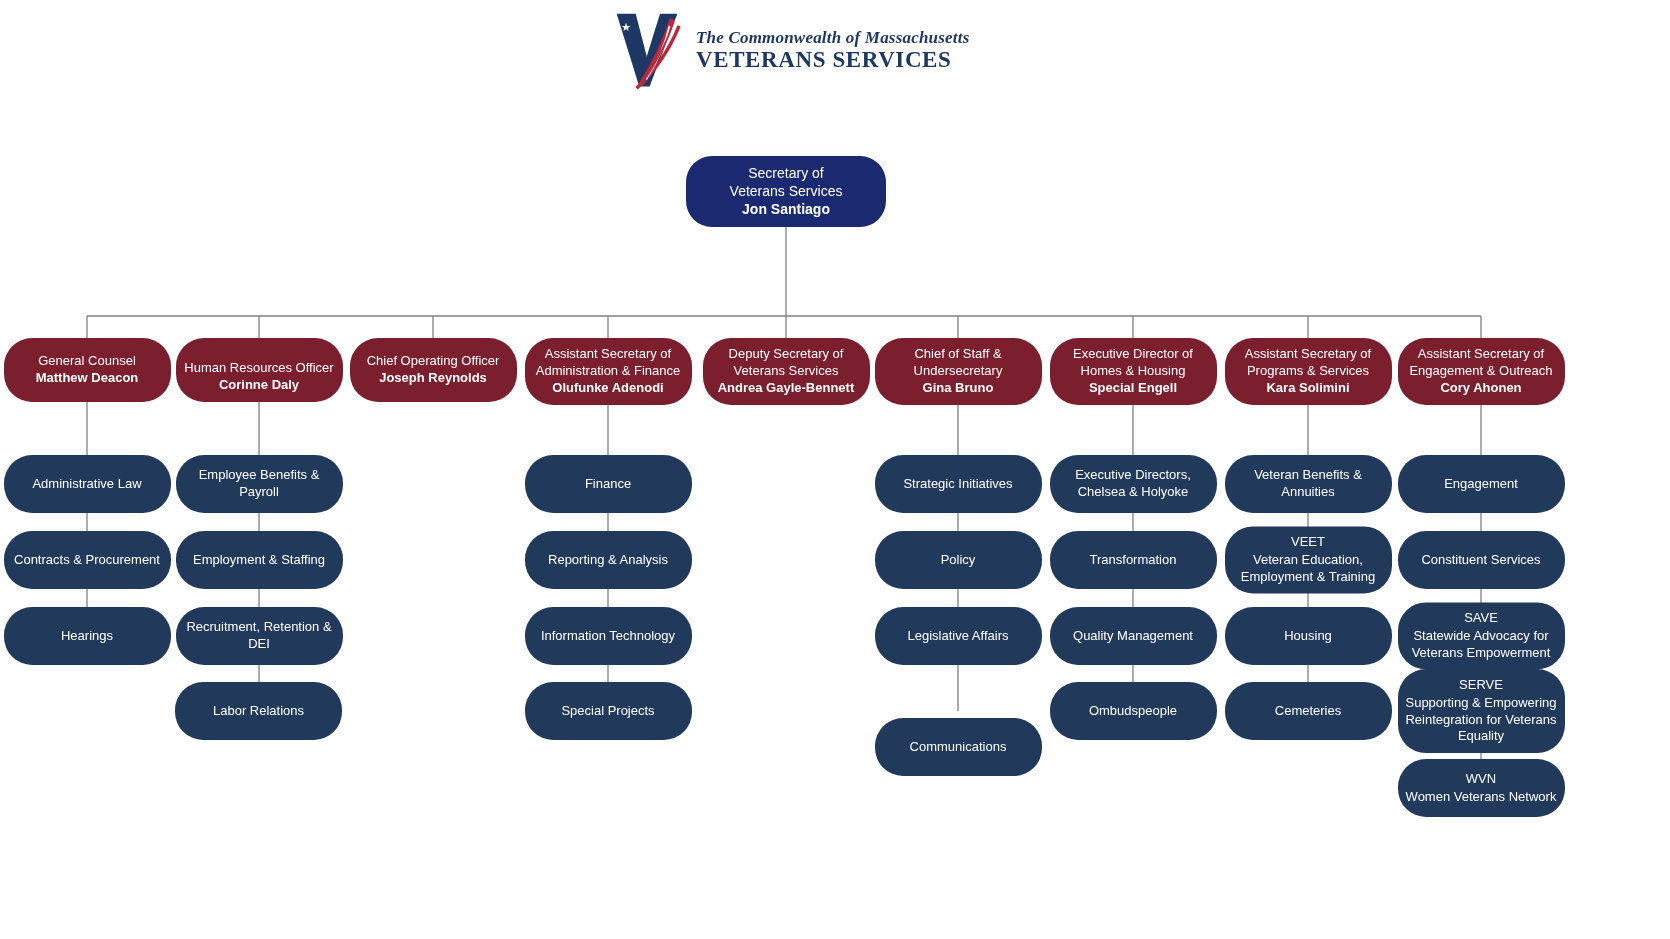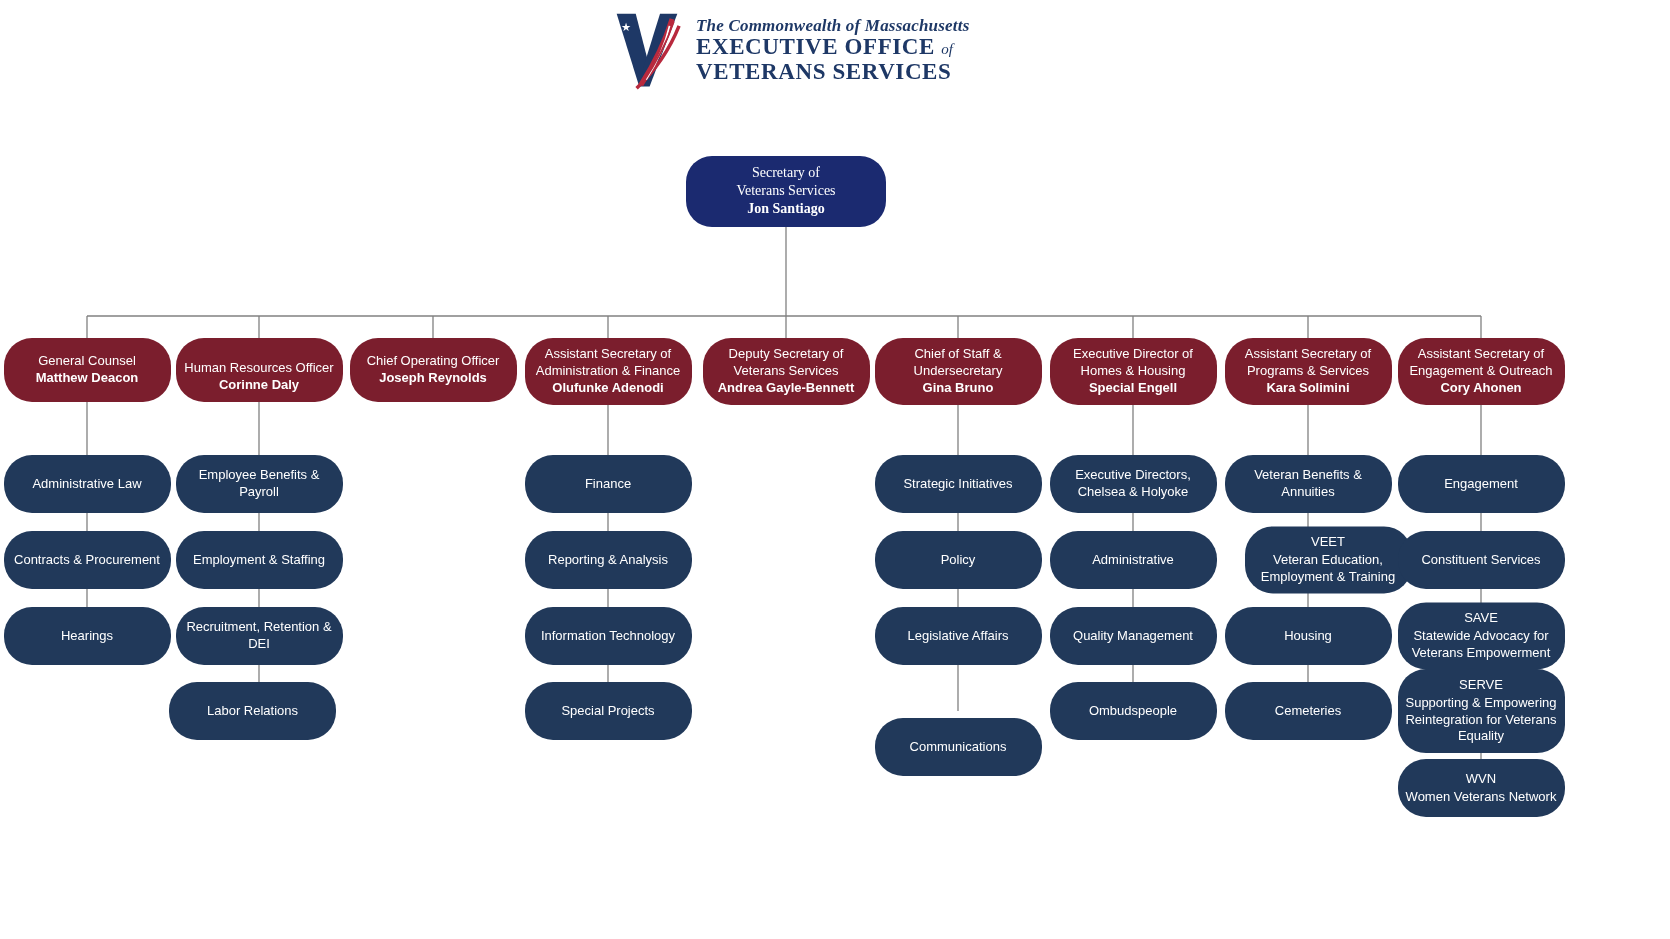--- a/index.html
+++ b/index.html
@@ -46,21 +46,20 @@
       <path d="M10,4 L32,4 L48,66 L36,88 Z" fill="#1e3866"></path>
       <path d="M60,4 L80,4 L48,88 L36,88 L42,62 Z" fill="#1e3866"></path>
       <path d="M38,86 C52,64 64,42 74,10" stroke="#b8293d" stroke-width="6" fill="none"></path>
       <path d="M33,90 C54,70 70,48 82,18" stroke="#b8293d" stroke-width="4" fill="none"></path>
       <path d="M44,80 C58,58 66,40 71,18" stroke="#ffffff" stroke-width="2" fill="none"></path>
       <path d="M40,84 C56,60 67,40 76,13" stroke="#b8293d" stroke-width="2" fill="none"></path>
       <text x="15" y="24" font-size="13" fill="#ffffff">★</text>
     </svg>
     <div class="logo-text">
       <div class="logo-line1">The Commonwealth of Massachusetts</div>
-      <div class="logo-line2"><span>EXECUTIVE OFFICE</span> <span class="of">of</span></div>
       <div class="logo-line3">VETERANS SERVICES</div>
     </div>
   </header>
 
   <svg id="connectors" width="1670" height="939" viewBox="0 0 1670 939">
       <line x1="786" y1="227" x2="786" y2="316" stroke="#808080" stroke-width="1.3"></line>
       <line x1="87" y1="316" x2="1481" y2="316" stroke="#808080" stroke-width="1.3"></line>
       <line x1="87" y1="316" x2="87" y2="338" stroke="#808080" stroke-width="1.3"></line>
       <line x1="87" y1="402" x2="87" y2="636" stroke="#808080" stroke-width="1.3"></line>
       <line x1="259" y1="316" x2="259" y2="338" stroke="#808080" stroke-width="1.3"></line>
@@ -73,21 +72,21 @@
       <line x1="958" y1="405" x2="958" y2="711" stroke="#808080" stroke-width="1.3"></line>
       <line x1="1133" y1="316" x2="1133" y2="338" stroke="#808080" stroke-width="1.3"></line>
       <line x1="1133" y1="405" x2="1133" y2="711" stroke="#808080" stroke-width="1.3"></line>
       <line x1="1308" y1="316" x2="1308" y2="338" stroke="#808080" stroke-width="1.3"></line>
       <line x1="1308" y1="405" x2="1308" y2="711" stroke="#808080" stroke-width="1.3"></line>
       <line x1="1481" y1="316" x2="1481" y2="338" stroke="#808080" stroke-width="1.3"></line>
       <line x1="1481" y1="405" x2="1481" y2="788" stroke="#808080" stroke-width="1.3"></line>
     </svg>
 
   <div id="chart">
-    <div class="node root" id="root-node" style="left: 686px; top: 156px; font-family: Liberation Serif, serif;">
+    <div class="node root" id="root-node" style="left: 686px; top: 156px;">
       <div class="title">Secretary of</div>
       <div class="title">Veterans Services</div>
       <div class="name">Jon Santiago</div>
     </div>
   <div class="node parent" style="left: 3.5px; top: 338px;">
       <div class="title">General Counsel</div>
       <div class="name">Matthew Deacon</div>
     </div>
       <div class="node child" style="left: 3.5px; top: 484px;">
       <div class="label">Administrative Law</div>
@@ -104,21 +103,21 @@
     </div>
       <div class="node child" style="left: 175.5px; top: 484px;">
       <div class="label">Employee Benefits &amp; Payroll</div>
     </div>
       <div class="node child" style="left: 175.5px; top: 560px;">
       <div class="label">Employment &amp; Staffing</div>
     </div>
       <div class="node child" style="left: 175.5px; top: 636px;">
       <div class="label">Recruitment, Retention &amp; DEI</div>
     </div>
-      <div class="node child" style="left: 169px; top: 711px;">
+      <div class="node child" style="left: 175px; top: 711px;">
       <div class="label">Labor Relations</div>
     </div>
       <div class="node parent" style="left: 349.5px; top: 338px;">
       <div class="title">Chief Operating Officer</div>
       <div class="name">Joseph Reynolds</div>
     </div>
       <div class="node parent" style="left: 524.5px; top: 338px;">
       <div class="title">Assistant Secretary of Administration &amp; Finance</div>
       <div class="name">Olufunke Adenodi</div>
     </div>
@@ -155,36 +154,36 @@
       <div class="label">Communications</div>
     </div>
       <div class="node parent" style="left: 1049.5px; top: 338px;">
       <div class="title">Executive Director of Homes &amp; Housing</div>
       <div class="name">Special Engell</div>
     </div>
       <div class="node child" style="left: 1049.5px; top: 484px;">
       <div class="label">Executive Directors, Chelsea &amp; Holyoke</div>
     </div>
       <div class="node child" style="left: 1049.5px; top: 560px;">
-      <div class="label">Administrative</div>
+      <div class="label">Transformation</div>
     </div>
       <div class="node child" style="left: 1049.5px; top: 636px;">
       <div class="label">Quality Management</div>
     </div>
       <div class="node child" style="left: 1049.5px; top: 711px;">
       <div class="label">Ombudspeople</div>
     </div>
       <div class="node parent" style="left: 1224.5px; top: 338px;">
       <div class="title">Assistant Secretary of Programs &amp; Services</div>
       <div class="name">Kara Solimini</div>
     </div>
       <div class="node child" style="left: 1224.5px; top: 484px;">
       <div class="label">Veteran Benefits &amp; Annuities</div>
     </div>
-      <div class="node child" style="left: 1224.5px; top: 560px; margin-left: 20px;">
+      <div class="node child" style="left: 1224.5px; top: 560px;">
       <div class="label">VEET</div>
     <div class="sub">Veteran Education, Employment &amp; Training</div>
       </div>
       <div class="node child" style="left: 1224.5px; top: 636px; text-align: center;">
       <div class="label">Housing</div>
     </div>
       <div class="node child" style="left: 1224.5px; top: 711px;">
       <div class="label">Cemeteries</div>
     </div>
       <div class="node parent" style="left: 1397.5px; top: 338px;">

